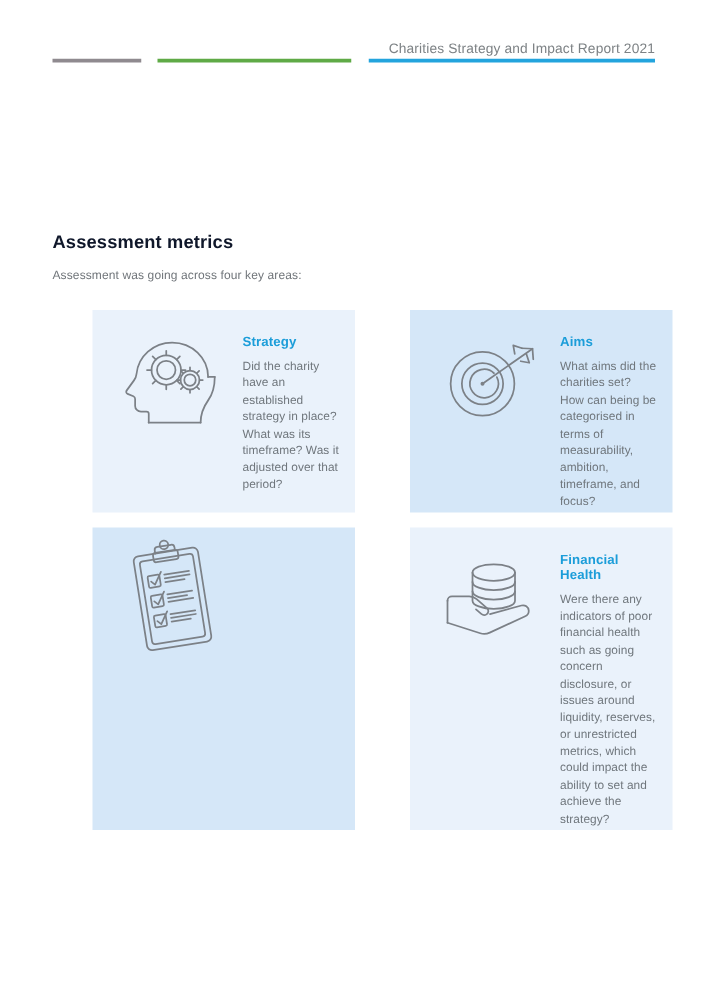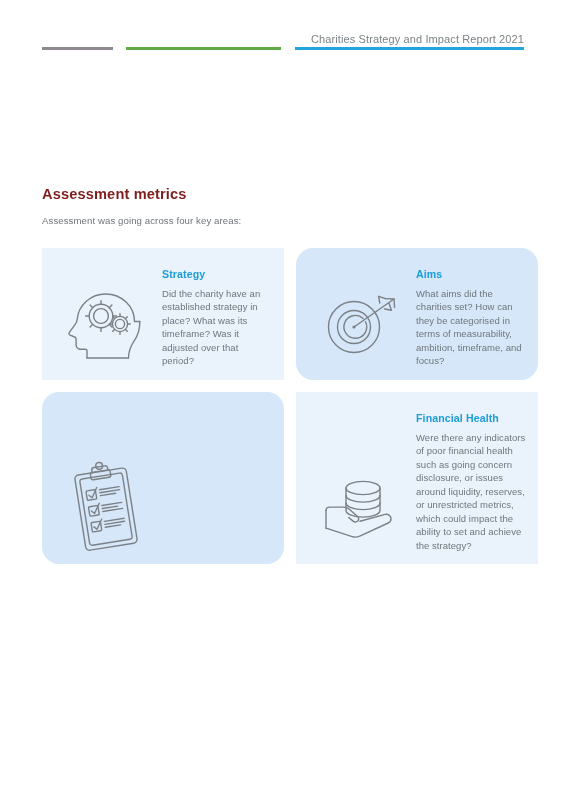--- a/index.html
+++ b/index.html
@@ -49,21 +49,21 @@
     white-space: nowrap;
   }
 
   
   .section-title {
     position: absolute;
     left: 42px;
     top: 186px;
     font-size: 14.6px;
     font-weight: bold;
-    color: #7f1d1d;
+    color: #0f172a;
     letter-spacing: 0.01em;
   }
   .section-sub {
     position: absolute;
     left: 42px;
     top: 215px;
     font-size: 9.6px;
     color: #70757a;
     letter-spacing: 0.01em;
   }
@@ -76,27 +76,28 @@
     width: 482px;
     display: grid;
     grid-template-columns: 242px 242px;
     grid-auto-rows: auto;
     column-gap: 12px;
     row-gap: 12px;
   }
   .card {
     position: relative;
     display: flex;
-    align-items: flex-end;
+    align-items: flex-start;
     box-sizing: border-box;
-    padding: 14px 12px 12px 10px;
+    padding: 14px 12px 2px 10px;
     min-height: 107px;
+    margin-left: 32px;
   }
   .card.tint-light { background: #eaf2fb; }
-  .card.tint-dark  { background: #d5e7f8; border-radius: 17px; }
+  .card.tint-dark  { background: #d5e7f8; }
   .card.row2 { min-height: 119px; }
 
   .card-icon {
     flex: 0 0 110px;
     height: 86px;
     display: flex;
     align-items: center;
     justify-content: center;
   }
   .card-icon svg {
@@ -177,21 +178,21 @@
           <path d="M36 38 76 10"></path>
 
           <path d="M67.6 9.6 76 10l.6 8.4"></path>
 
           <path d="M61.8 14.1l-1.2-6.8 7.0 2.3"></path>
           <path d="M66.6 20.0l6.8 1.2-2.3-7.0"></path>
         </svg>
       </div>
       <div class="card-body">
         <div class="card-heading">Aims</div>
-        <div class="card-text">What aims did the charities set? How can they be categorised in terms of measurability, ambition, timeframe, and focus?</div>
+        <div class="card-text">What aims did the charities set? How can being be categorised in terms of measurability, ambition, timeframe, and focus?</div>
       </div>
     </div>
 
     <div class="card tint-dark row2">
       <div class="card-icon">
         <svg width="80" height="98" viewBox="0 0 80 98" fill="none" stroke="#7c8187" stroke-width="1.4" stroke-linecap="round" stroke-linejoin="round">
           <g transform="rotate(-9 40 49)">
 
             <rect x="13" y="11" width="52" height="76" rx="4"></rect>
             <rect x="17.5" y="15.5" width="43" height="67" rx="2.5"></rect>

